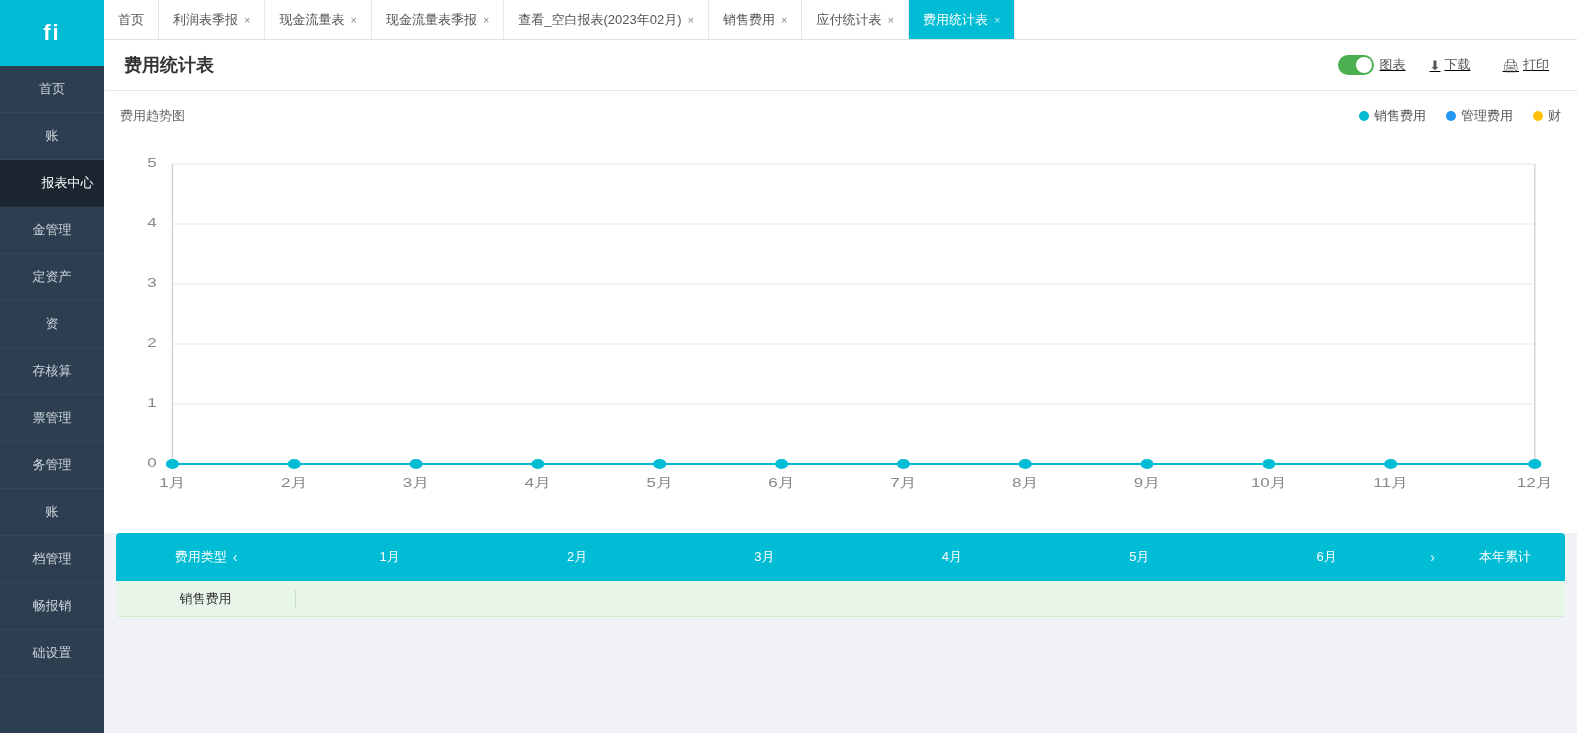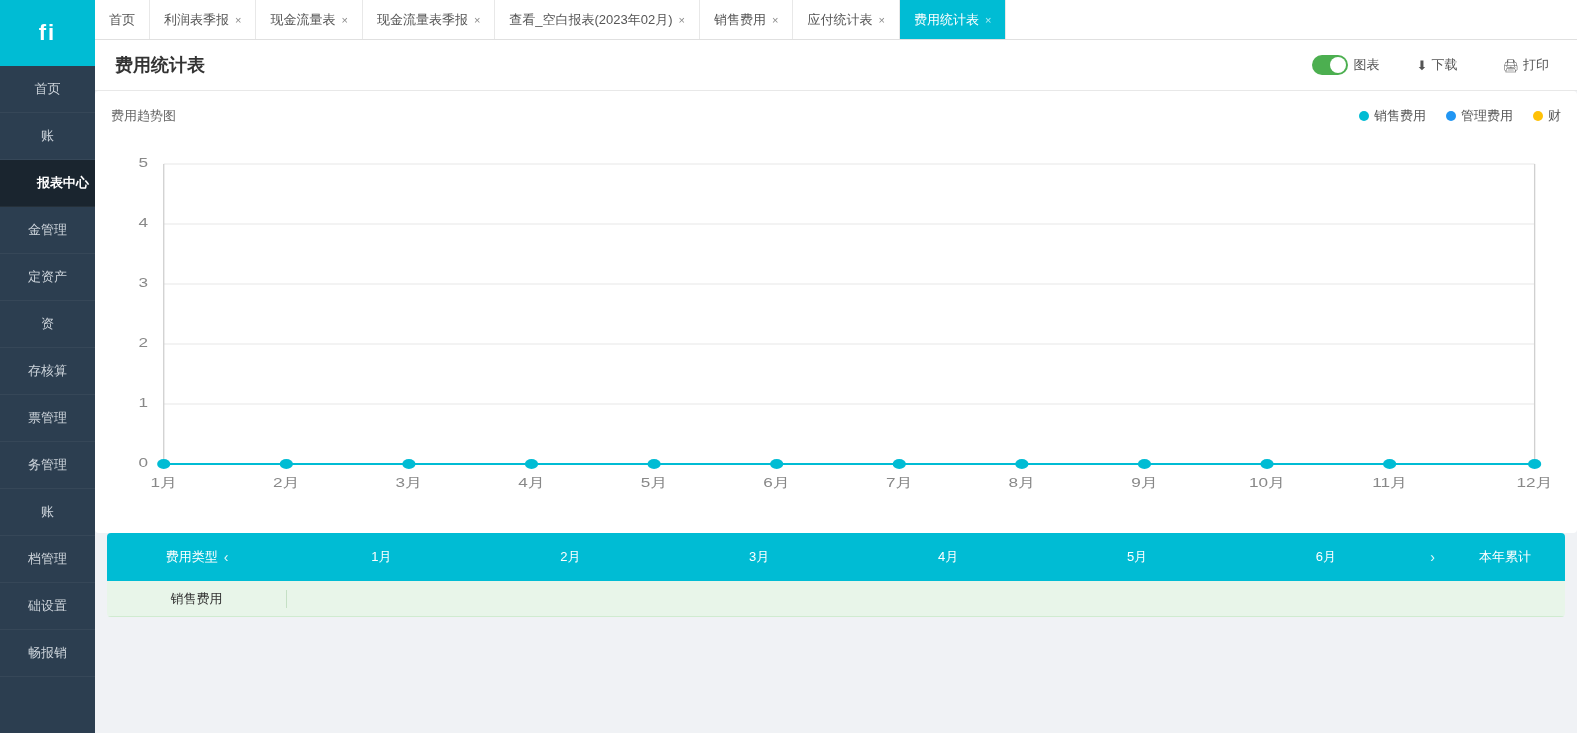--- a/index.html
+++ b/index.html
@@ -1,20 +1,20 @@
 <!DOCTYPE html>
 <html><head>
   <meta charset="utf-8">
   <style>
     * { box-sizing: border-box; margin: 0; padding: 0; }
     body { font-family: 'Microsoft YaHei', Arial, sans-serif; font-size: 13px; background: #f0f2f5; display: flex; height: 733px; overflow: hidden; }
 
     
     .sidebar {
-      width: 95px;
+      width: 104px;
       background: #2c3e50;
       display: flex;
       flex-direction: column;
       flex-shrink: 0;
       height: 100%;
       overflow: hidden;
     }
     .sidebar-logo {
       background: #00bcd4;
       height: 66px;
@@ -27,21 +27,21 @@
       letter-spacing: 2px;
     }
     .sidebar-item {
       color: #cdd4db;
       padding: 14px 0;
       text-align: center;
       font-size: 13px;
       cursor: pointer;
       border-bottom: 1px solid rgba(255,255,255,0.05);
     }
-    .sidebar-item.active { background: #1a252f; color: #fff; font-weight: bold; padding-left: 31px; }
+    .sidebar-item.active { background: #1a252f; color: #fff; font-weight: normal; padding-left: 31px; }
 
     
     .main {
       flex: 1;
       display: flex;
       flex-direction: column;
       overflow: hidden;
     }
 
     
@@ -93,21 +93,22 @@
       border-bottom: 1px solid #e8e8e8;
     }
     .page-title {
       font-size: 18px;
       font-weight: bold;
       color: #333;
     }
     .header-actions {
       display: flex;
       align-items: center;
-      gap: 29px;
+      gap: 16px;
+      text-decoration: underline;
     }
     .toggle-label {
       display: flex;
       align-items: center;
       gap: 6px;
       color: #555;
       font-size: 13px;
     }
     .toggle-switch {
       width: 36px;
@@ -235,22 +236,22 @@
   <div class="sidebar-item">账</div>
   <div class="sidebar-item active">报表中心</div>
   <div class="sidebar-item">金管理</div>
   <div class="sidebar-item">定资产</div>
   <div class="sidebar-item">资</div>
   <div class="sidebar-item">存核算</div>
   <div class="sidebar-item">票管理</div>
   <div class="sidebar-item">务管理</div>
   <div class="sidebar-item">账</div>
   <div class="sidebar-item">档管理</div>
+  <div class="sidebar-item">畅报销</div>
   <div class="sidebar-item">础设置</div>
-  <div class="sidebar-item">畅报销</div>
 </div>
 
 <div class="main">
 
   <div class="tab-bar">
     <div class="tab-item">
       <span>首页</span>
     </div>
     <div class="tab-item">
       <span>利润表季报</span>

